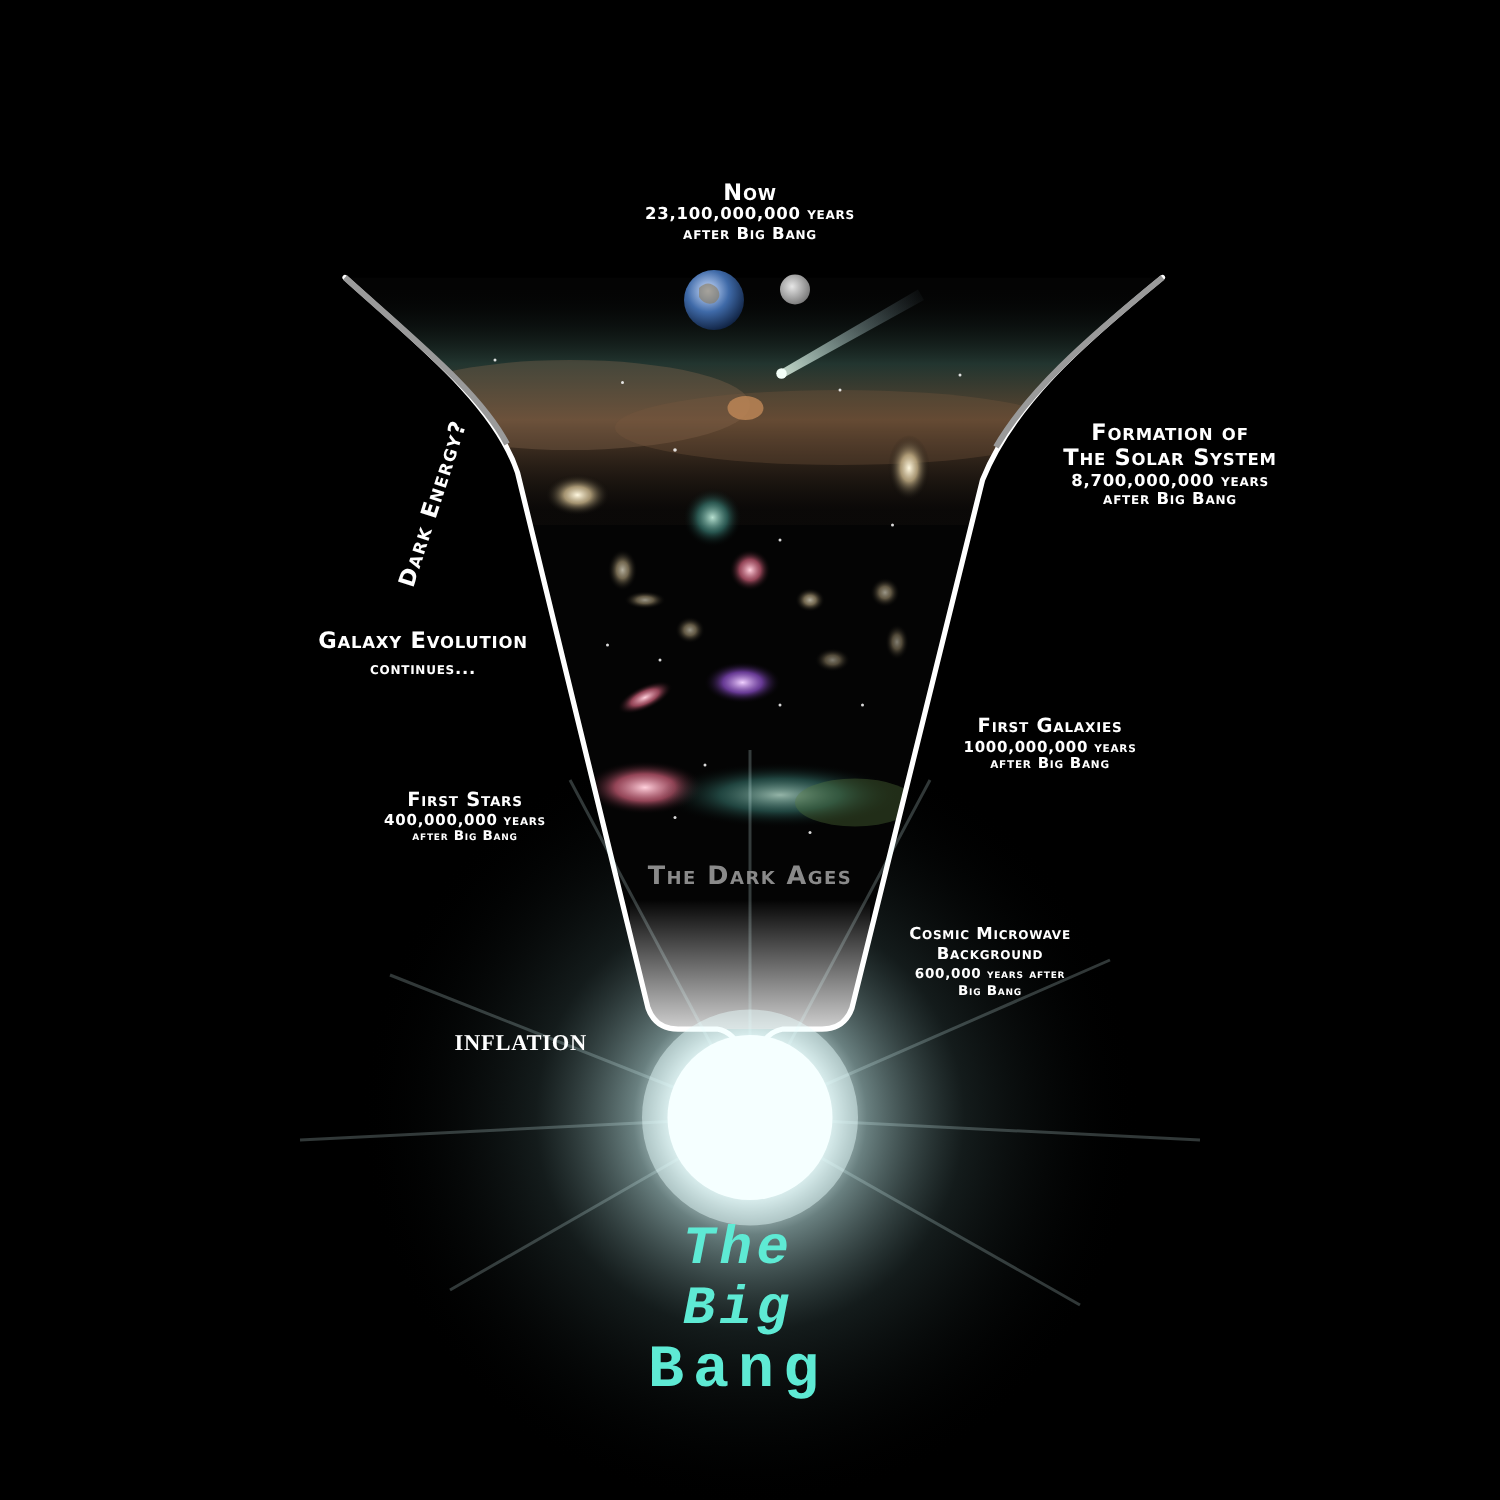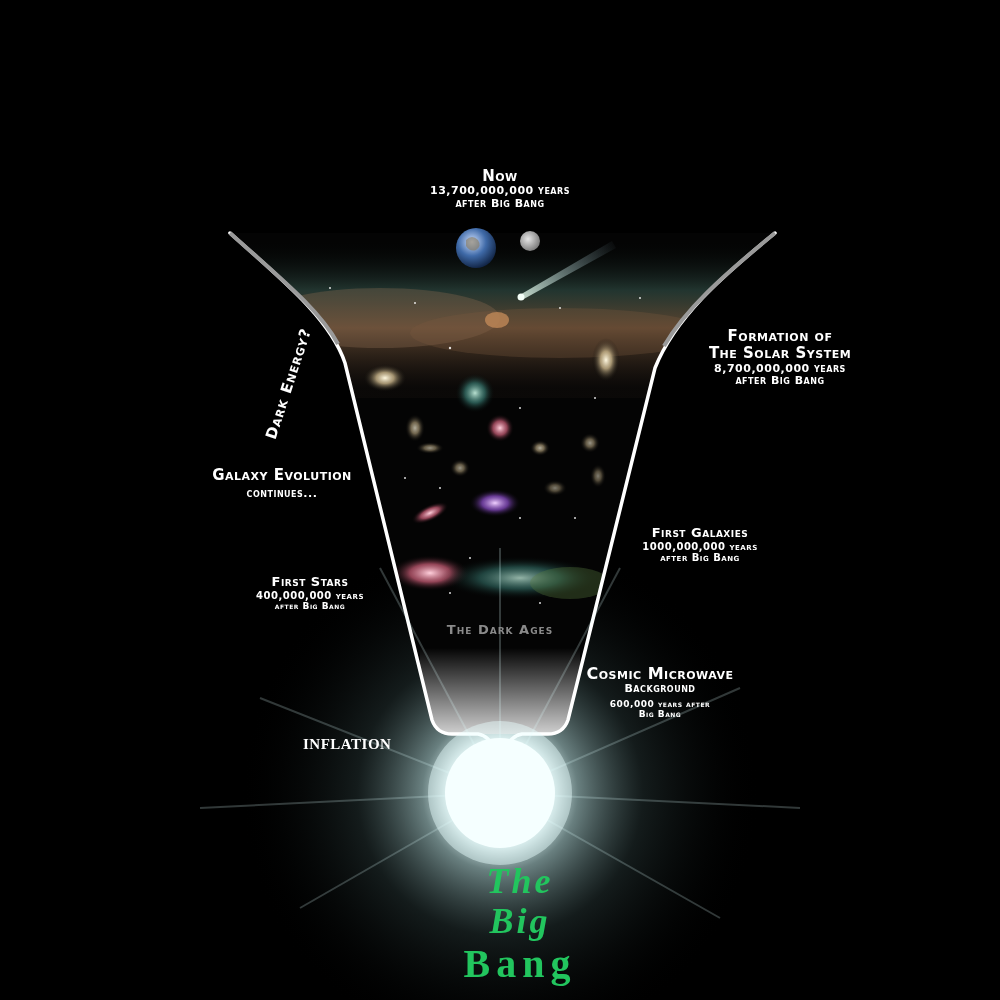--- a/index.html
+++ b/index.html
@@ -1,29 +1,29 @@
 <!DOCTYPE html>
 <html><head>
 <meta charset="utf-8">
 <style>
   html, body { margin: 0; padding: 0; background: #000; }
   body { width: 1000px; height: 1000px; position: relative; overflow: hidden;
          font-family: "DejaVu Sans", sans-serif; color: #fff; }
-  .stage { position: absolute; left: 0; top: 0; width: 1000px; height: 740px; margin-top: 48px; }
+  .stage { position: absolute; left: 0; top: 0; width: 1000px; height: 740px; }
   svg.art { position: absolute; left: 0; top: 0; }
   .label { position: absolute; text-align: center; color: #fff; font-variant: small-caps;
            font-family: "DejaVu Sans", sans-serif; line-height: 1.15; letter-spacing: 0.5px; }
   .label .title { font-weight: bold; font-size: 15px; display: block; }
   .label .sub { font-weight: bold; font-size: 11px; display: block; }
   .label .sub2 { font-weight: bold; font-size: 9px; display: block; }
-  .big { position: absolute; left: 400px; width: 240px; text-align: center;
-         font-family: Liberation Serif, serif; font-weight: bold; font-style: italic;
-         color: #22c55e; letter-spacing: 3px; }
+  .big { position: absolute; left: 372px; width: 240px; text-align: center;
+         font-family: Liberation Mono, monospace; font-weight: bold; font-style: italic;
+         color: #5eead4; letter-spacing: 3px; }
   .dark-ages { position: absolute; left: 420px; top: 574px; width: 160px; text-align: center;
-               font-variant: small-caps; font-weight: bold; font-size: 13px; color: #8a8a8a;
+               font-variant: small-caps; font-weight: bold; font-size: 17px; color: #8a8a8a;
                letter-spacing: 1px; font-family: "DejaVu Sans", sans-serif; }
   .inflation { position: absolute; left: 303px; top: 688px; font-weight: bold; font-size: 15px;
                font-family: Liberation Serif, serif; letter-spacing: 0.5px; }
   .dark-energy { position: absolute; left: 262px; top: 320px; font-variant: small-caps;
                  font-weight: bold; font-size: 15px; white-space: nowrap;
                  transform: rotate(-72deg); transform-origin: left top;
                  font-family: "DejaVu Sans", sans-serif; letter-spacing: 1px; }
 </style>
 </head>
 <body>
@@ -158,21 +158,21 @@
         <line x1="500" y1="745" x2="800" y2="760"></line>
         <line x1="500" y1="745" x2="200" y2="760"></line>
       </g>
       <circle cx="500" cy="745" r="55" fill="#ffffff"></circle>
       <circle cx="500" cy="745" r="72" fill="#e8ffff" opacity="0.45"></circle>
     </g>
   </svg>
 
   <div class="label" style="left:400px; top:120px; width:200px;">
     <span class="title">Now</span>
-    <span class="sub">13,700,000,000 years</span>
+    <span class="sub">23,100,000,000 years</span>
     <span class="sub">after Big Bang</span>
   </div>
 
   <div class="label" style="left:685px; top:280px; width:190px;">
     <span class="title">Formation of</span>
     <span class="title">The Solar System</span>
     <span class="sub">8,700,000,000 years</span>
     <span class="sub">after Big Bang</span>
   </div>
 
@@ -187,21 +187,21 @@
     <span class="sub" style="font-size:10px;">after Big Bang</span>
   </div>
 
   <div class="label" style="left:240px; top:527px; width:140px;">
     <span class="title" style="font-size:13px;">First Stars</span>
     <span class="sub" style="font-size:10px;">400,000,000 years</span>
     <span class="sub" style="font-size:9px;">after Big Bang</span>
   </div>
 
   <div class="label" style="left:585px; top:617px; width:150px;">
-    <span class="title" style="font-size:16px;">Cosmic Microwave</span>
+    <span class="title" style="font-size:11px;">Cosmic Microwave</span>
     <span class="title" style="font-size:11px;">Background</span>
     <span class="sub2" style="margin-top:3px;">600,000 years after</span>
     <span class="sub2">Big Bang</span>
   </div>
 
   <div class="dark-ages">The Dark Ages</div>
 
   <div class="inflation">INFLATION</div>
 
   <div class="dark-energy" style="top:388px; left:262px;">Dark Energy?</div>

